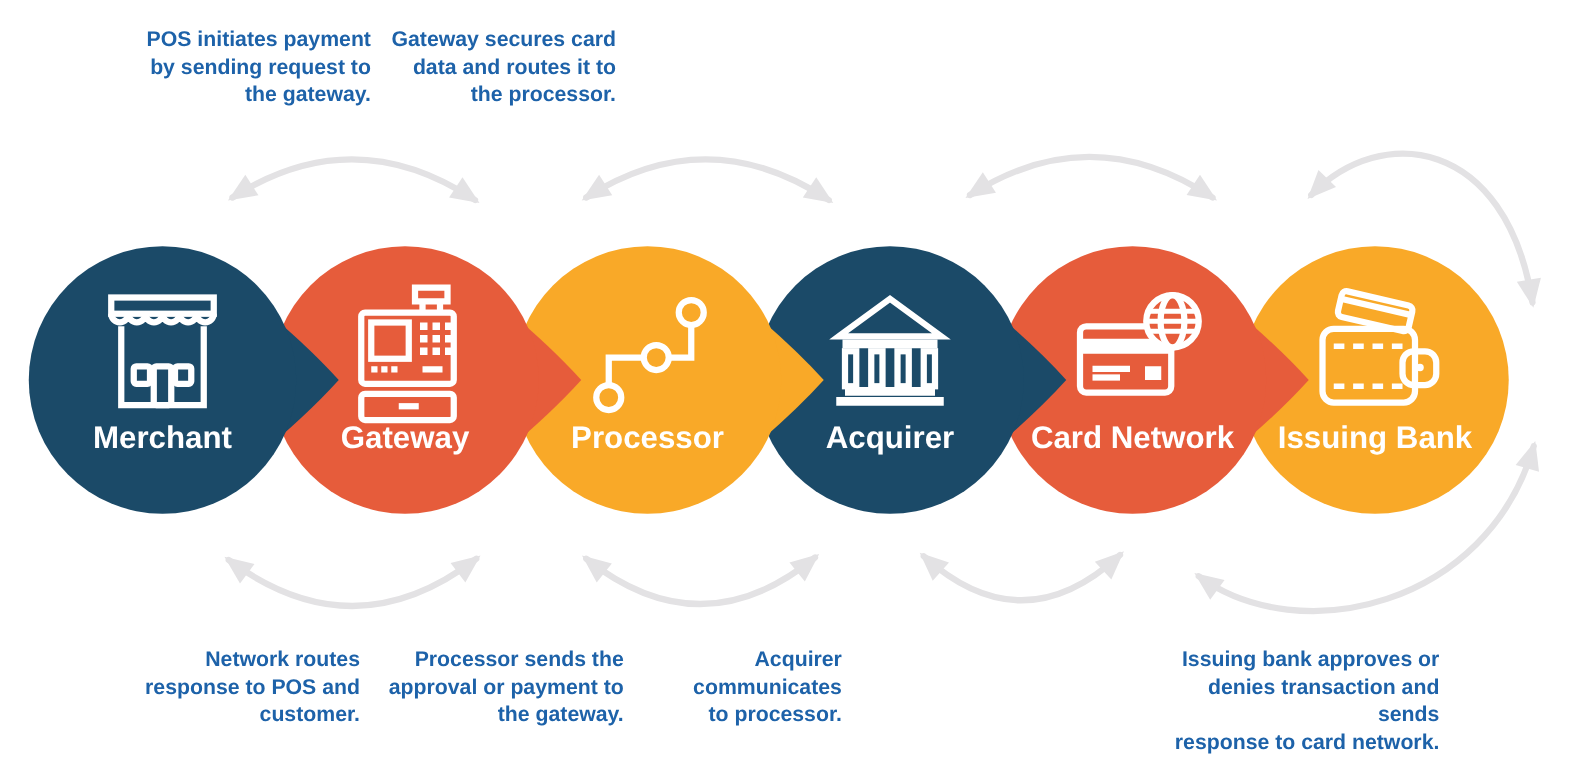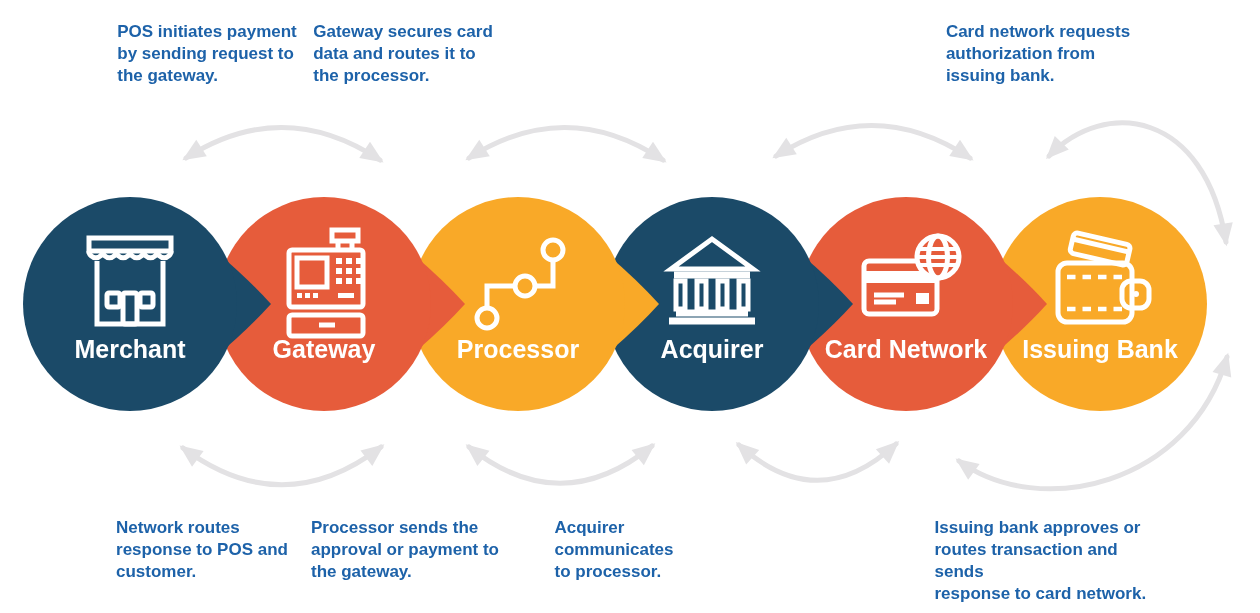--- a/index.html
+++ b/index.html
@@ -3,21 +3,21 @@
 <meta charset="utf-8">
 <style>
   html,body{margin:0;padding:0;background:#ffffff;}
   .stage{
     position:relative;width:1260px;height:613px;background:#fff;
     font-family:"Liberation Sans",sans-serif;overflow:hidden;
   }
   svg.layer{position:absolute;left:0;top:0;}
   .caption{
     position:absolute;transform:translateX(-50%);
-    white-space:pre-line;text-align:left;
+    white-space:pre-line;text-align:right;
     font-weight:700;font-size:17px;line-height:1.3;
     color:var(--color-caption_text,#1D62A9);
   }
   .node-label{font-weight:700;font-size:25px;}
   .arc{fill:none;stroke-width:5;stroke-linecap:round;}
   .icon{stroke-width:5;fill:none;}
 </style>
 </head>
 <body>
 
@@ -145,29 +145,26 @@
       <text class="node-label" y="54" text-anchor="middle" fill="#FFFFFF">Merchant</text>
     </g>
   </svg>
 
   <div class="caption" style="left:207px;top:21px">POS initiates payment
 by sending request to
 the gateway.</div>
   <div class="caption" style="left:403px;top:21px">Gateway secures card
 data and routes it to
 the processor.</div>
-  <div class="caption" style="left:1038px;top:21px">Card network requests
-authorization from
-issuing bank.</div>
 
   <div class="caption" style="left:202px;top:517px">Network routes
 response to POS and
 customer.</div>
   <div class="caption" style="left:405px;top:517px">Processor sends the
 approval or payment to
 the gateway.</div>
   <div class="caption" style="left:614px;top:517px">Acquirer
 communicates
 to processor.</div>
   <div class="caption" style="left:1043px;top:517px">Issuing bank approves or
-routes transaction and sends
+denies transaction and sends
 response to card network.</div>
 </div>
 
 </body></html>

